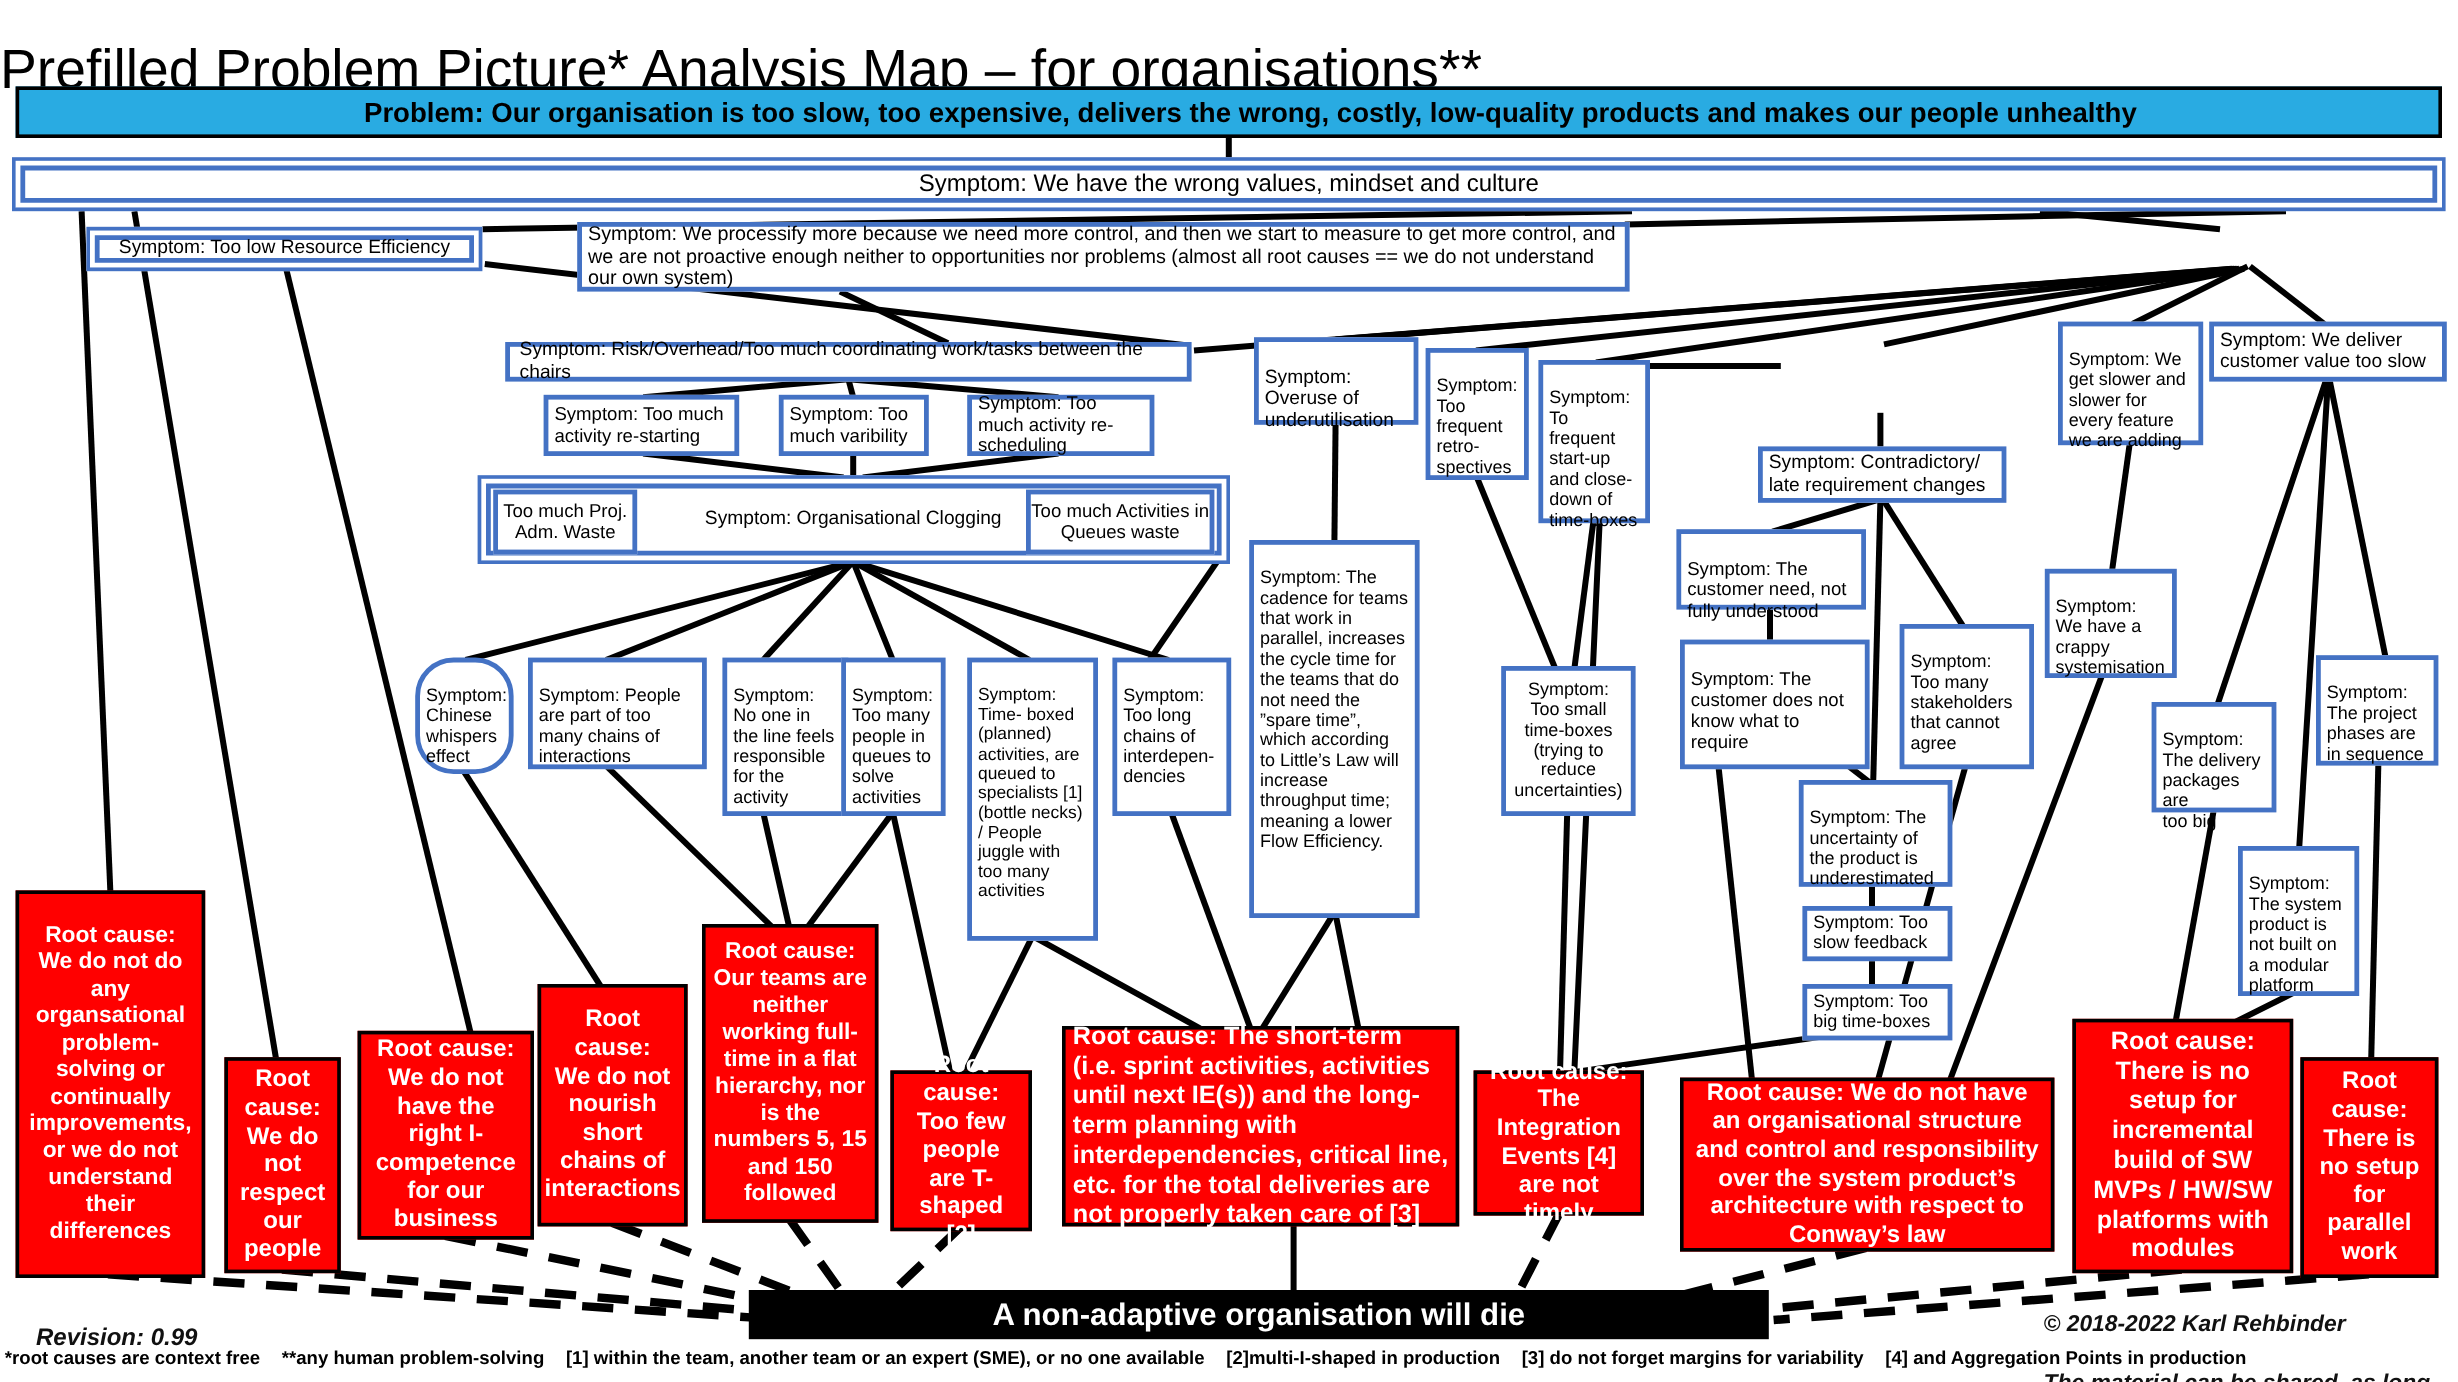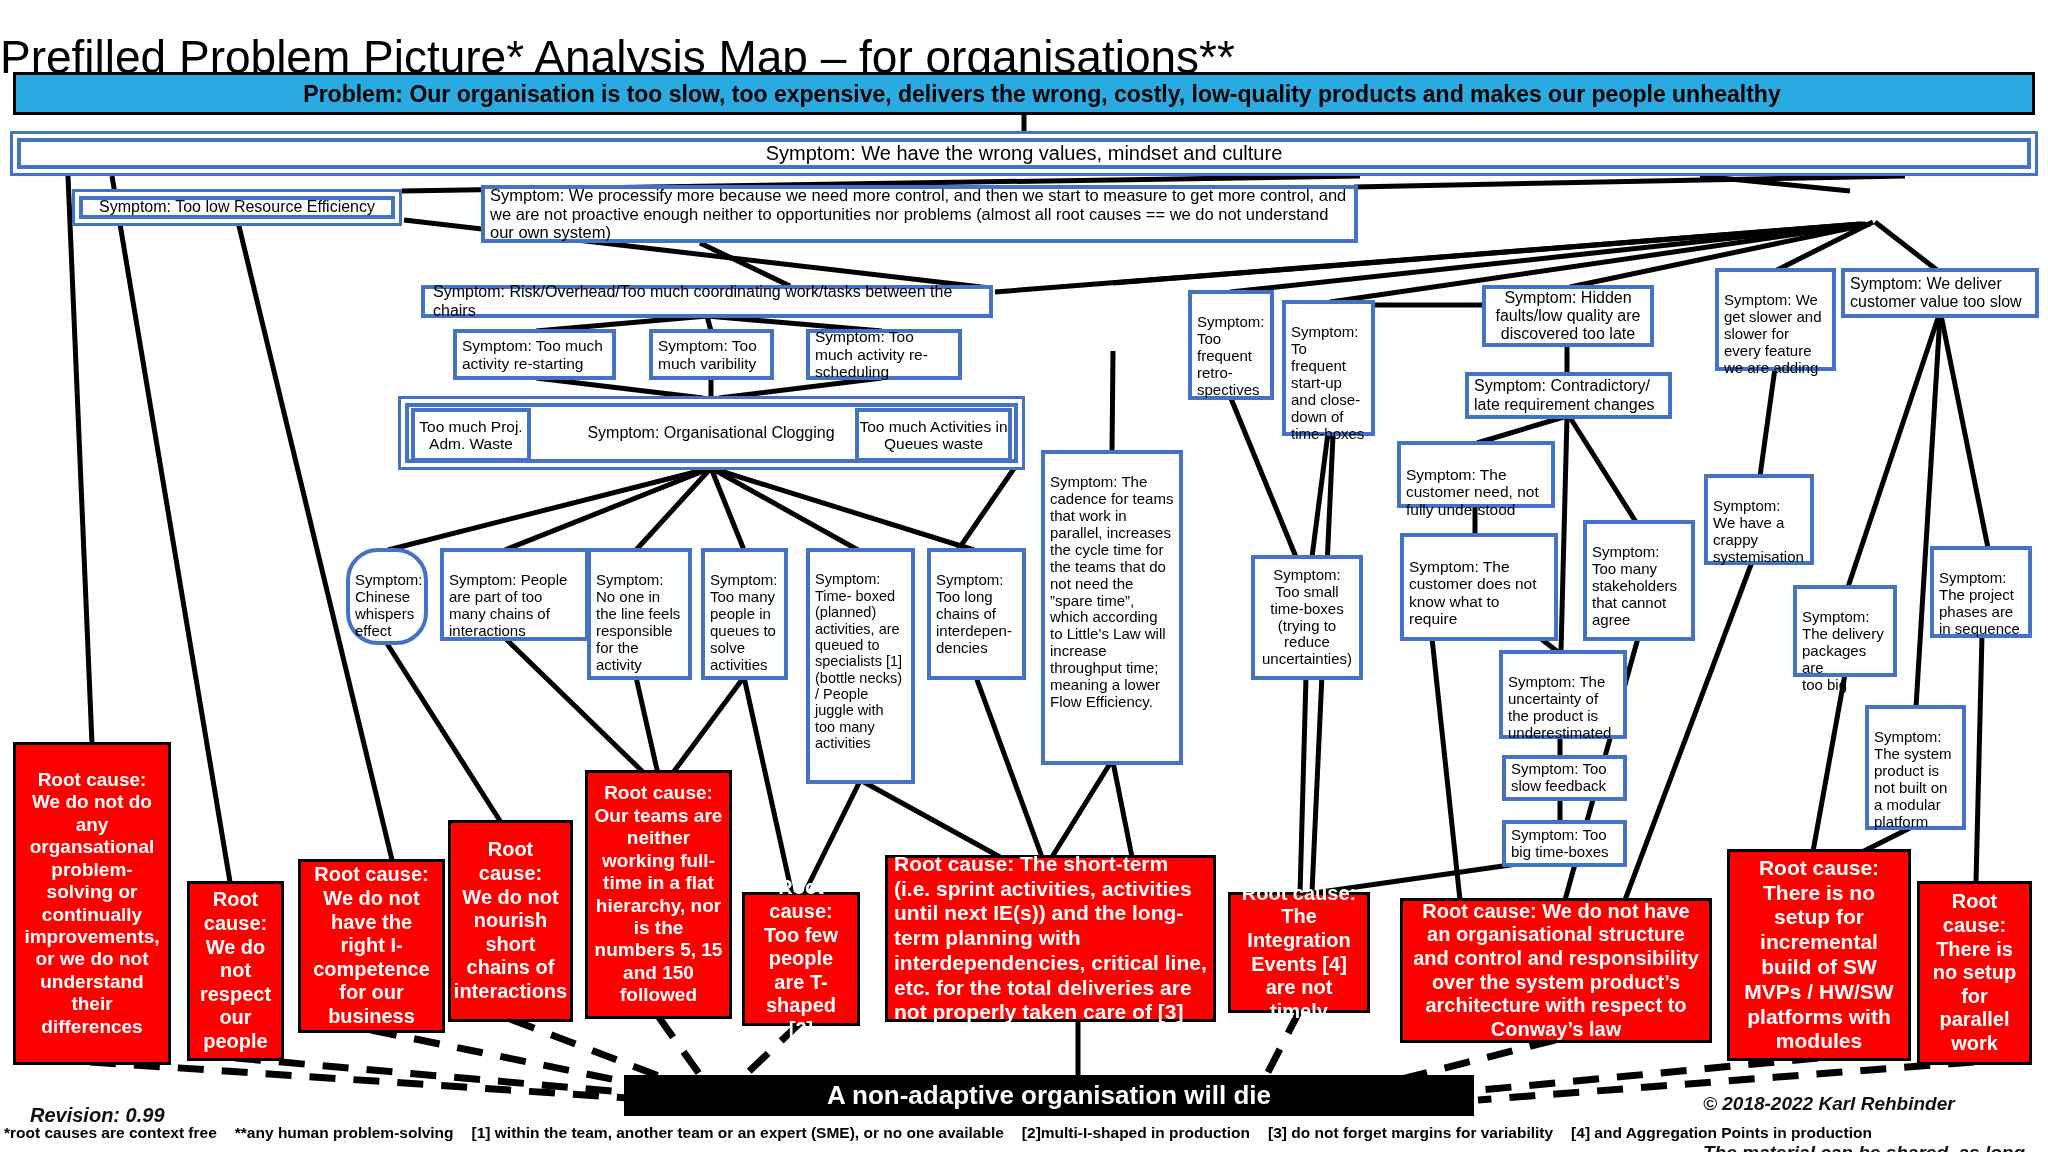--- a/index.html
+++ b/index.html
@@ -155,36 +155,36 @@
       <span>Too much Proj. Adm. Waste</span>
     </div>
     <div class="hc" style="position:absolute;left:140px;top:0;width:340px;height:100%;font-size:16px;">
       <span>Symptom: Organisational Clogging</span>
     </div>
     <div class="inner" style="right:10px;top:9px;width:157px;height:54px;font-size:15.5px;justify-content:center;">
       <span>Too much Activities in Queues waste</span>
     </div>
   </div>
 
+  <div class="box sym" style="left:1045px;top:281px;width:137px;height:73px;font-size:16px;">
+    <span>Symptom: Overuse of underutilisation</span>
+  </div>
 
   <div class="box sym" style="left:1188px;top:290px;width:86px;height:110px;font-size:15px;">
     <span>Symptom:
 Too
 frequent
 retro-
 spectives</span>
   </div>
 
   <div class="box sym" style="left:1282px;top:300px;width:93px;height:136px;font-size:15px;">
     <span>Symptom: To frequent start-up and close-down of time-boxes</span>
   </div>
 
-  <div class="box sym hc" style="left:1482px;top:285px;width:172px;height:62px;font-size:16px;">
-    <span>Symptom: Hidden faults/low quality are discovered too late</span>
-  </div>
 
   <div class="box sym vc" style="left:1465px;top:372px;width:207px;height:47px;font-size:16px;">
     <span>Symptom: Contradictory/ late requirement changes</span>
   </div>
 
   <div class="box sym" style="left:1715px;top:268px;width:121px;height:103px;font-size:15px;">
     <span>Symptom: We get slower and slower for every feature we are adding</span>
   </div>
 
   <div class="box sym vc" style="left:1841px;top:268px;width:198px;height:50px;font-size:16px;">
@@ -192,21 +192,21 @@
   </div>
 
   <div class="box sym" style="left:346px;top:548px;width:82px;height:97px;font-size:15px;border-radius:32px;">
     <span>Symptom: Chinese whispers effect</span>
   </div>
 
   <div class="box sym" style="left:440px;top:548px;width:149px;height:93px;font-size:15px;">
     <span>Symptom: People are part of too many chains of interactions</span>
   </div>
 
-  <div class="box sym" style="left:587px;top:548px;width:105px;height:132px;font-size:15px;">
+  <div class="box sym" style="left:602px;top:548px;width:105px;height:132px;font-size:15px;">
     <span>Symptom: No one in the line feels responsible for the activity</span>
   </div>
 
   <div class="box sym" style="left:701px;top:548px;width:87px;height:132px;font-size:15px;">
     <span>Symptom: Too many people in queues to solve activities</span>
   </div>
 
   <div class="box sym" style="left:806px;top:548px;width:109px;height:236px;font-size:14.5px;">
     <span>Symptom: Time- boxed (planned) activities, are queued to specialists [1] (bottle necks) / People juggle with too many activities</span>
   </div>

